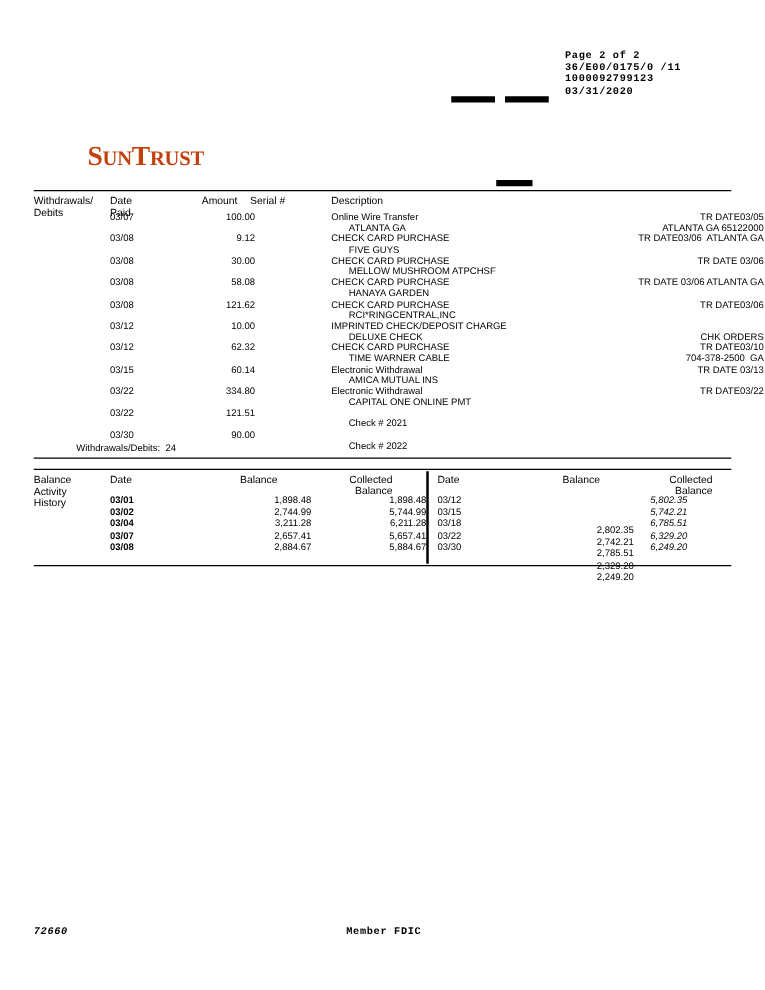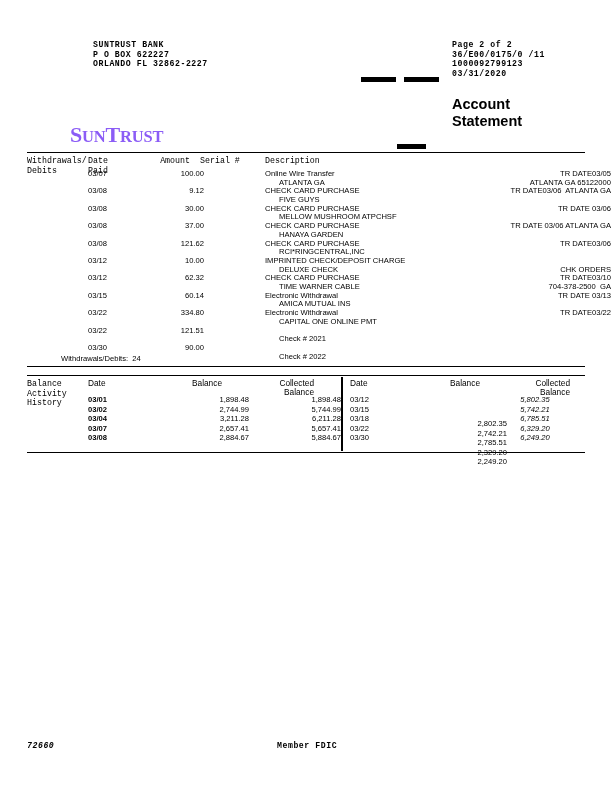--- a/index.html
+++ b/index.html
@@ -38,23 +38,23 @@
     background: #000000;
     height: 5px;
   }
   #redaction-bar-1 { left: 361px; top: 77px; width: 35px; }
   #redaction-bar-2 { left: 404px; top: 77px; width: 35px; }
   #redaction-bar-3 { left: 397px; top: 144px; width: 29px; }
 
   
   #brand-logo {
     left: 70px;
-    top: 122px;
+    top: 112px;
     font-family: "Liberation Serif", "DejaVu Serif", serif;
-    color: #8b5cf6;
+    color: #c2410c;
     font-weight: bold;
     font-size: 22px;
     letter-spacing: -0.2px;
     white-space: nowrap;
   }
   #brand-logo .cap { font-size: 22px; }
   #brand-logo .sml { font-size: 16.5px; }
 
   
   #doc-title {
@@ -81,21 +81,20 @@
   
   .t {
     font-size: 7.6px;
     line-height: 8.9px;
     white-space: pre;
   }
   .t-hd {
     font-size: 8.3px;
     line-height: 9.6px;
     white-space: pre-line;
-    font-family: Liberation Mono, monospace;
   }
   .ital { }
   .rt { text-align: right; }
 
   
   #wd-section-label { left: 27px; top: 156px; }
   #wd-hd-date      { left: 88px;  top: 156px; }
   #wd-hd-amount    { left: 130px; top: 156px; width: 60px; }
   #wd-hd-serial    { left: 200px; top: 156px; }
   #wd-hd-desc      { left: 265px; top: 156px; }
@@ -141,37 +140,32 @@
 
   
   #footer-code { left: 27px; top: 741px; font-style: italic; }
   #footer-fdic { left: 277px; top: 741px; }
 </style>
 </head>
 <body>
 
 <div class="page">
 
-  <div class="abs mono" id="bank-address">SUNTRUST BANK
-P O BOX 622227
-ORLANDO FL 32862-2227</div>
 
   <div class="abs mono" id="statement-meta">Page 2 of 2
 36/E00/0175/0 /11
 1000092799123
 03/31/2020</div>
 
   <div class="abs redaction" id="redaction-bar-1"></div>
   <div class="abs redaction" id="redaction-bar-2"></div>
   <div class="abs redaction" id="redaction-bar-3"></div>
 
   <div class="abs" id="brand-logo"><span class="cap">S</span><span class="sml">UN</span><span class="cap">T</span><span class="sml">RUST</span></div>
 
-  <div class="abs" id="doc-title">Account
-Statement</div>
 
   <div class="abs rule" id="rule-top"></div>
 
   <div class="abs t-hd" id="wd-section-label">Withdrawals/
 Debits</div>
   <div class="abs t-hd" id="wd-hd-date">Date
 Paid</div>
   <div class="abs t-hd rt" id="wd-hd-amount">Amount</div>
   <div class="abs t-hd" id="wd-hd-serial">Serial #</div>
   <div class="abs t-hd" id="wd-hd-desc">Description</div>
@@ -199,21 +193,21 @@
         <div class="t wd-date">03/08</div>
         <div class="t wd-amount">30.00</div>
         <div class="t wd-serial"></div>
         <div class="t wd-desc ital">CHECK CARD PURCHASE</div>
         <div class="t wd-tr">TR DATE 03/06</div>
         <div class="t wd-desc2">MELLOW MUSHROOM ATPCHSF</div>
         <div class="t wd-tr2"></div>
       </div>
       <div class="abs wd-row" style="top: 222.2px;">
         <div class="t wd-date">03/08</div>
-        <div class="t wd-amount">37.00</div>
+        <div class="t wd-amount">58.08</div>
         <div class="t wd-serial"></div>
         <div class="t wd-desc ital">CHECK CARD PURCHASE</div>
         <div class="t wd-tr">TR DATE 03/06 ATLANTA GA</div>
         <div class="t wd-desc2">HANAYA GARDEN</div>
         <div class="t wd-tr2"></div>
       </div>
       <div class="abs wd-row" style="top: 239.6px;">
         <div class="t wd-date">03/08</div>
         <div class="t wd-amount">121.62</div>
         <div class="t wd-serial"></div>

